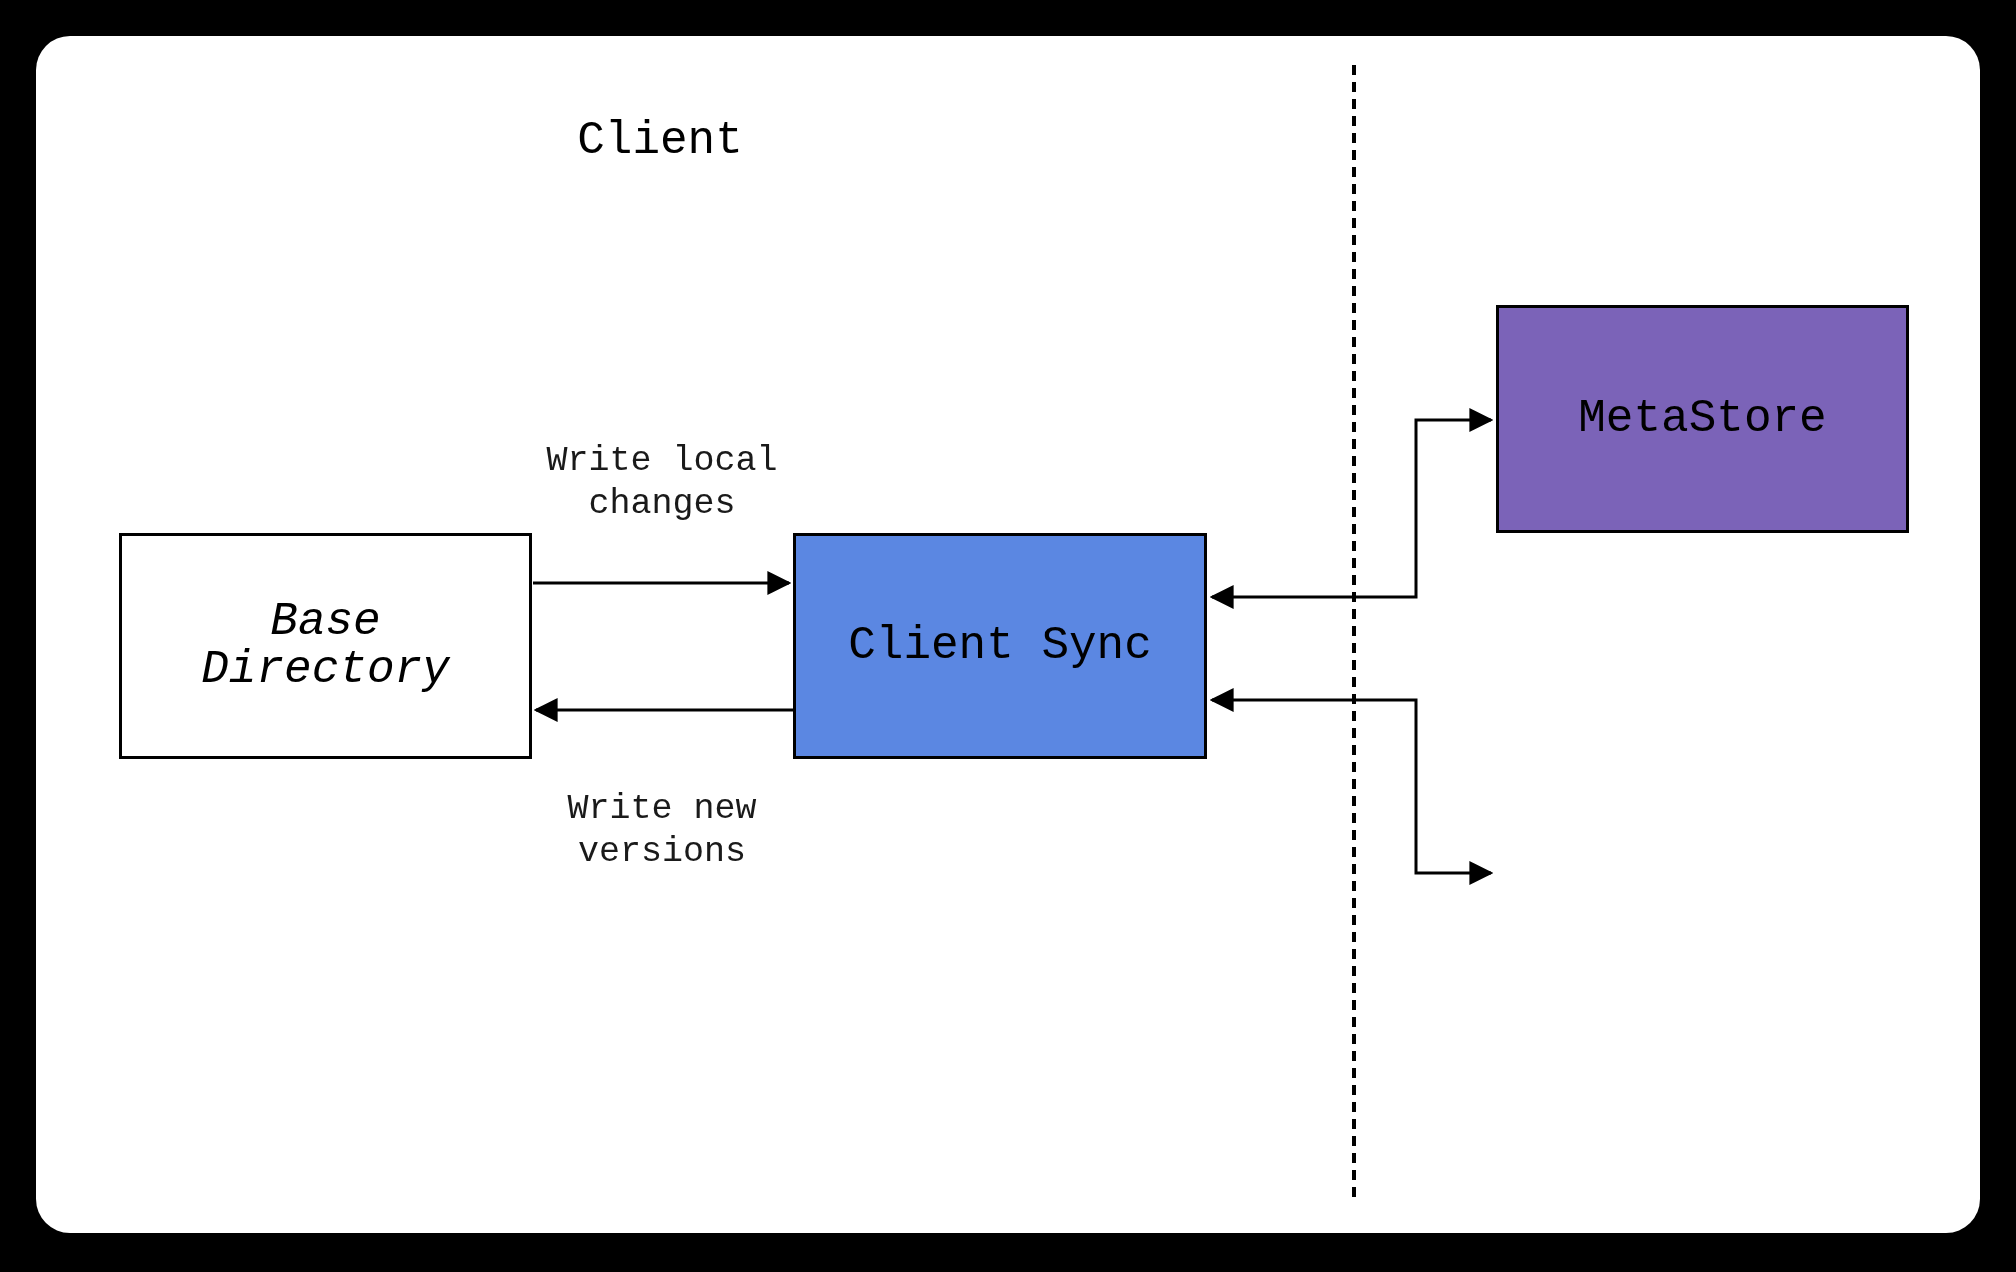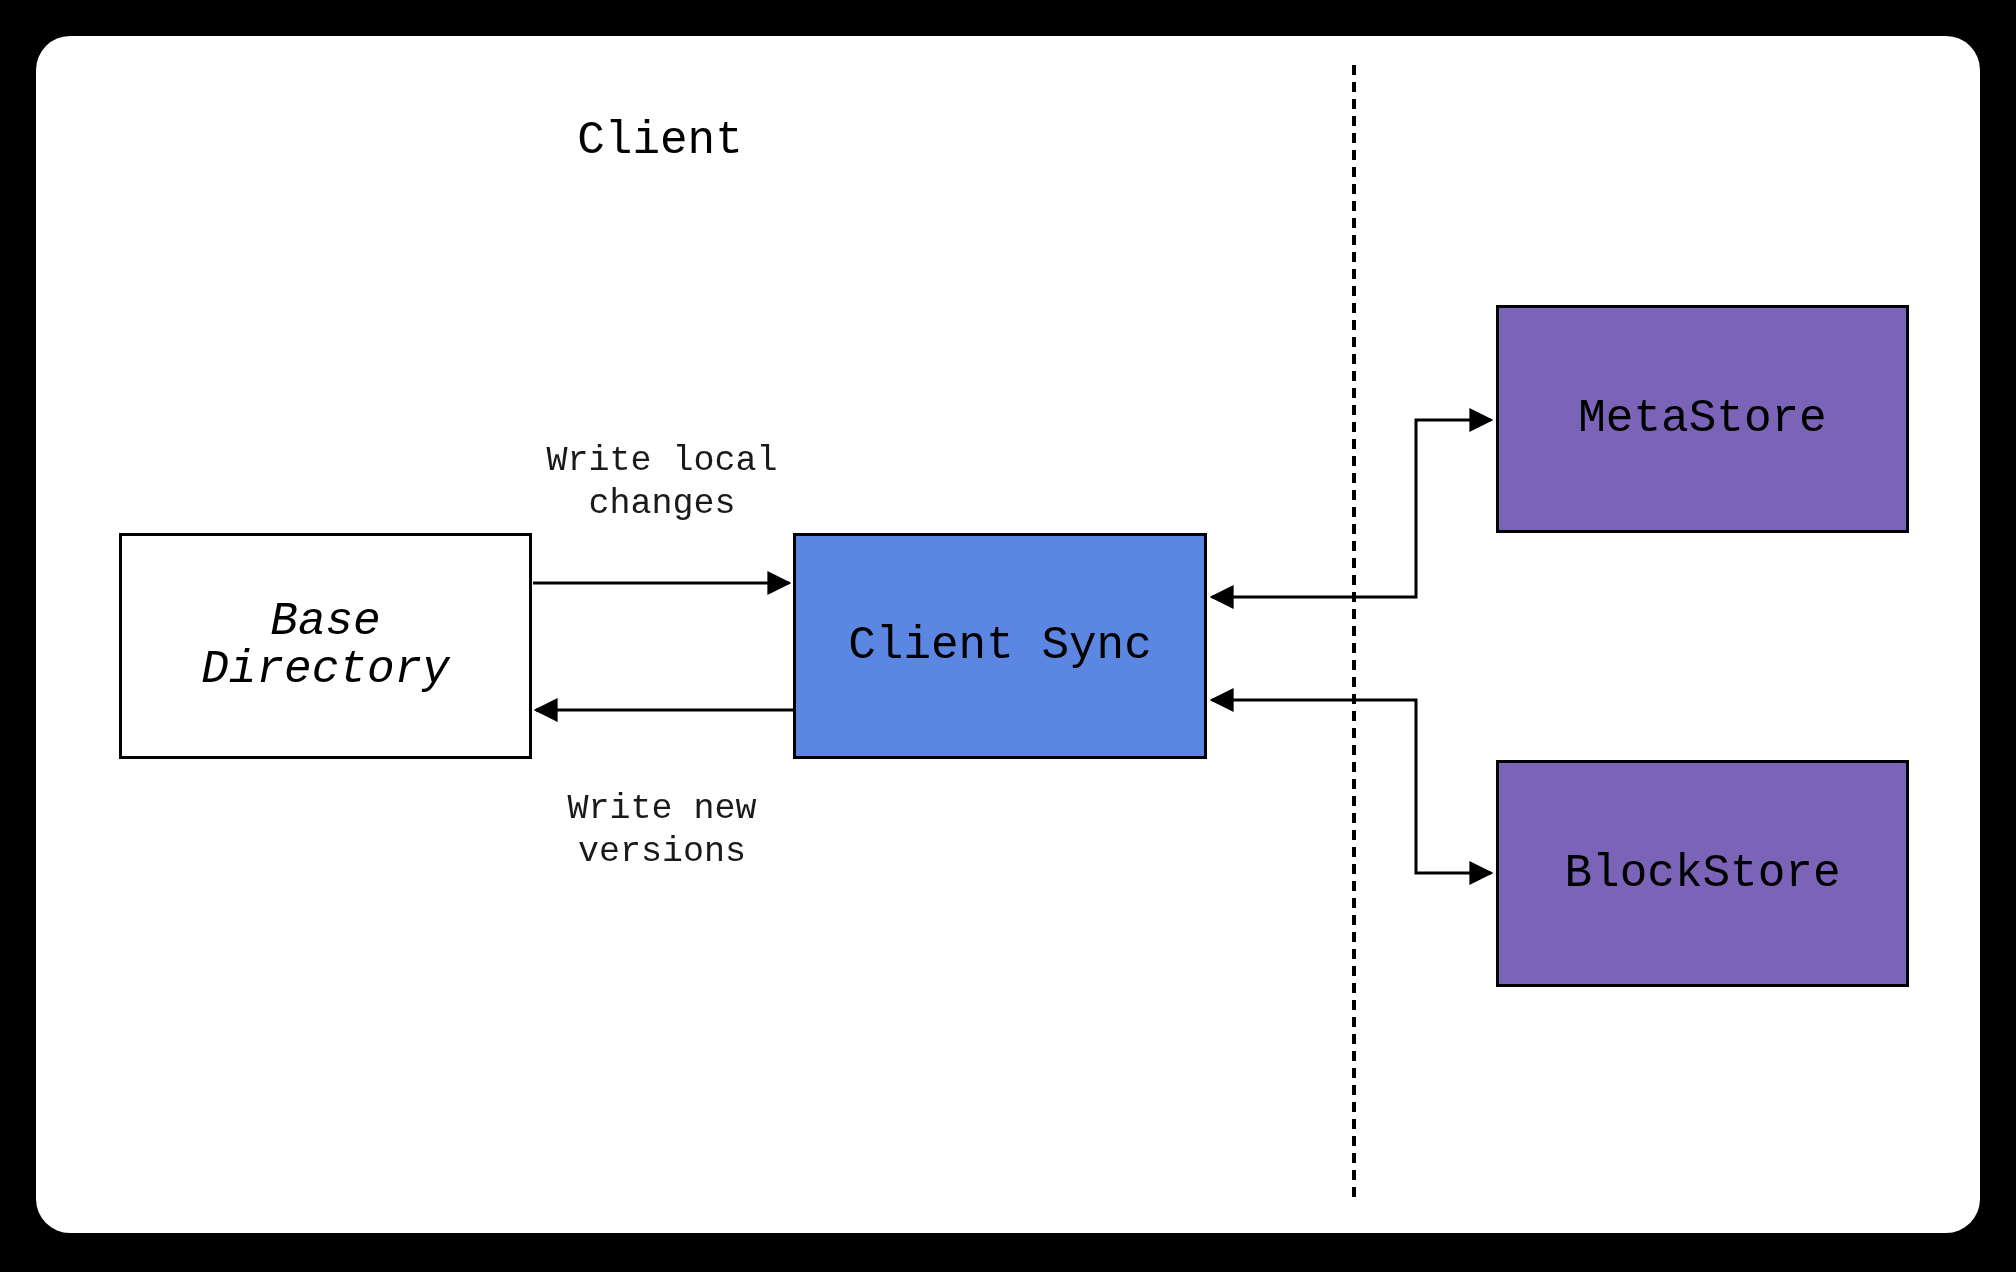--- a/index.html
+++ b/index.html
@@ -112,21 +112,18 @@
   </div>
 
   <div class="node" id="client-sync" style="background-color: rgb(91, 135, 226); border-color: rgb(0, 0, 0); justify-content: center;">
     <span class="node-label">Client Sync</span>
   </div>
 
   <div class="node" id="metastore" style="background-color: rgb(123, 99, 184); border-color: rgb(0, 0, 0);">
     <span class="node-label">MetaStore</span>
   </div>
 
-  <div class="node" id="blockstore" style="background-color: rgb(123, 99, 184); border-color: rgb(0, 0, 0);">
-    <span class="node-label">BlockStore</span>
-  </div>
 
   <div class="edge-label" id="read-label">Write local changes</div>
 
   <div class="edge-label" id="write-label">Write new versions</div>
 
 </div>
 
 </body></html>

